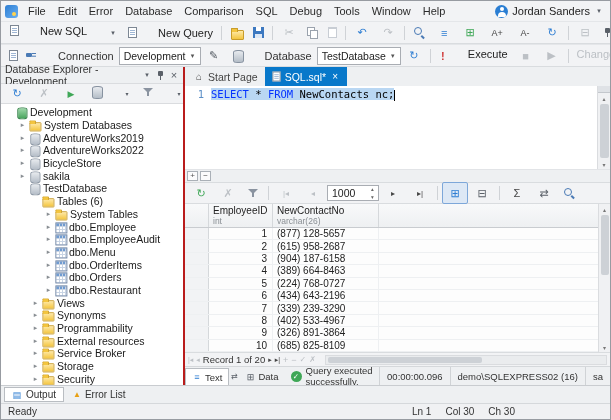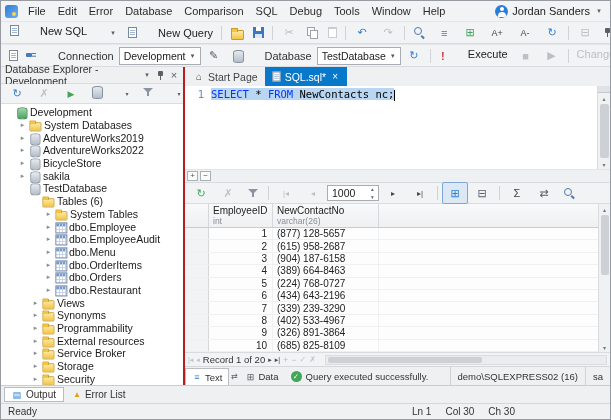--- a/index.html
+++ b/index.html
@@ -620,20 +620,21 @@
           <span>Text</span>
         </span>
         <span class="g sm" style="font-size:8px">⇄</span>
         <span class="res-tab">
           <span class="g sm" style="font-size:9px">⊞</span>
           <span>Data</span>
         </span>
         <span class="ok-badge">✓</span>
         <span>Query executed successfully.</span>
         <span class="rb-right">
+          <span class="seg">00:00:00.096</span>
           <span class="seg">demo\SQLEXPRESS02 (16)</span>
           <span class="seg">sa</span>
         </span>
       </div>
 
     </div>
   </div>
 
   <div class="bottom-panels">
     <span class="panel-tab active">

